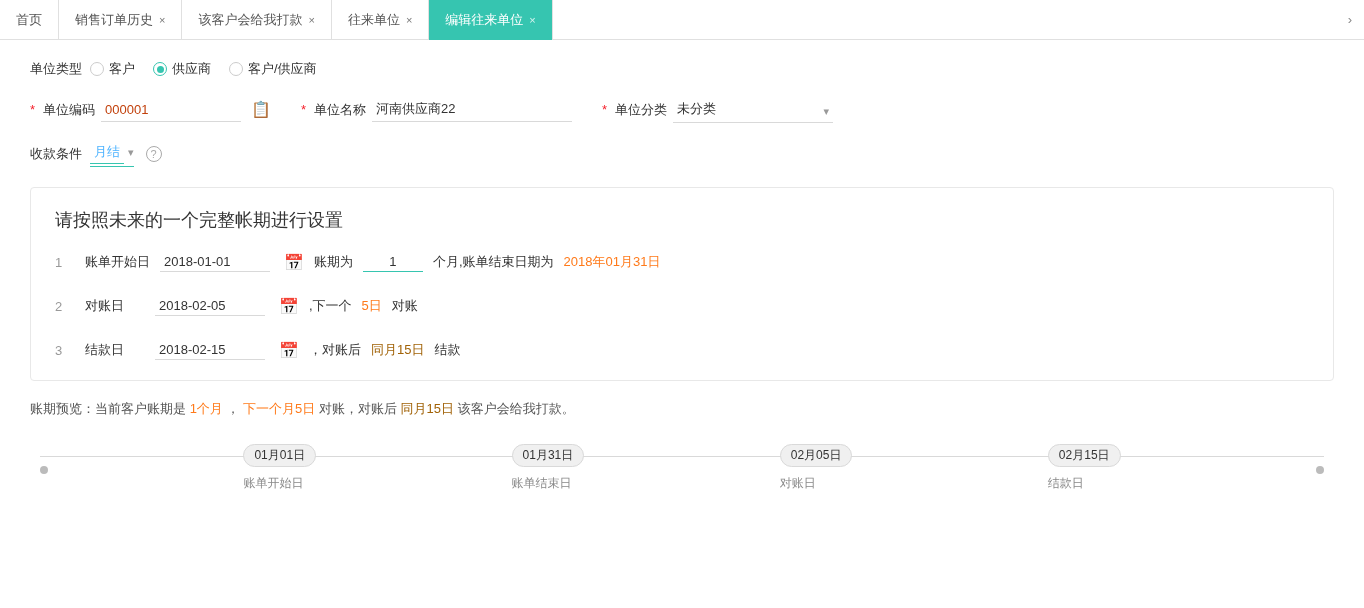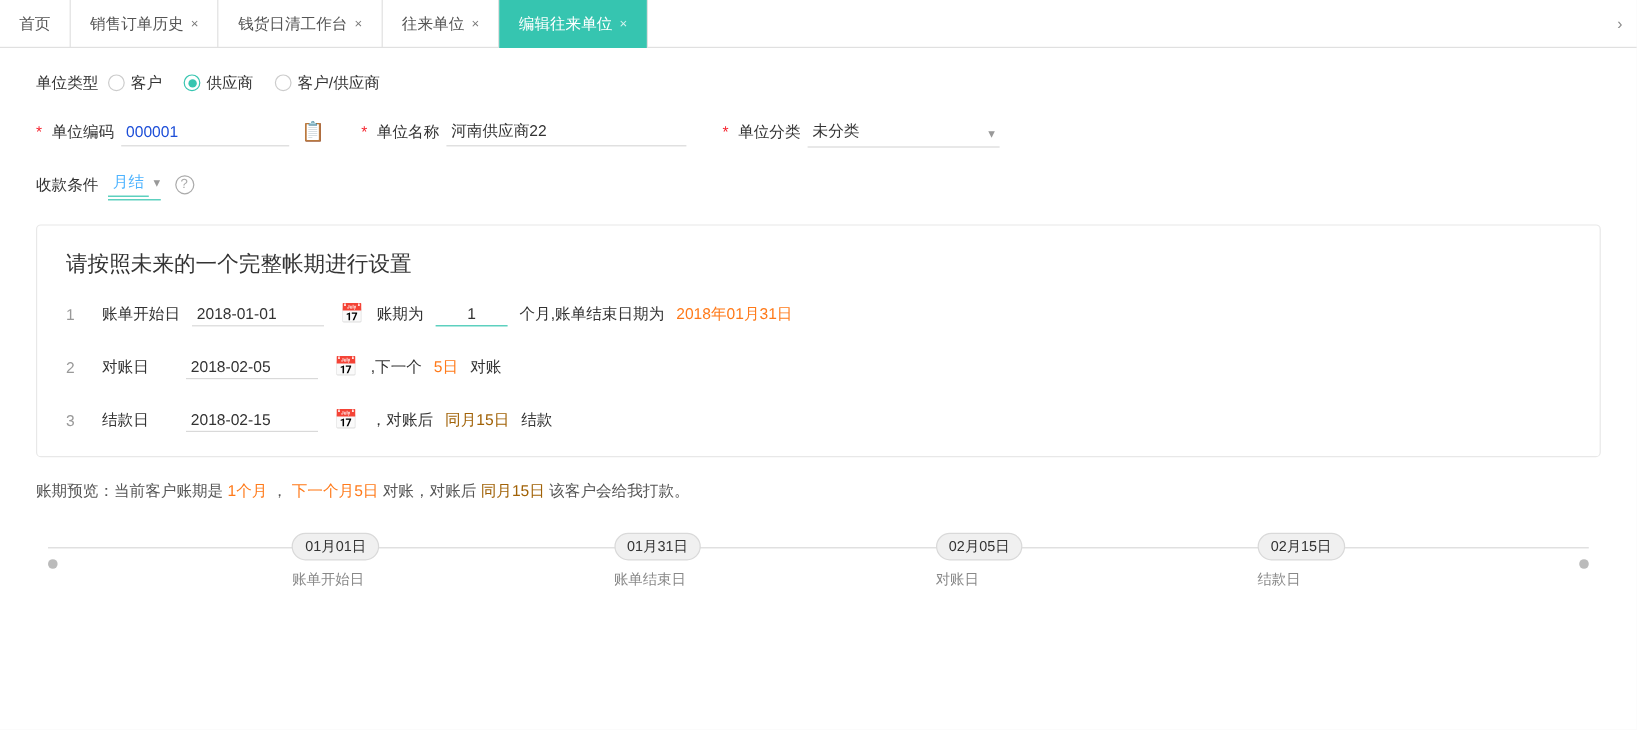--- a/index.html
+++ b/index.html
@@ -102,21 +102,21 @@
     
     .field-input {
       border: none;
       border-bottom: 1px solid #d9d9d9;
       outline: none;
       padding: 4px 4px;
       font-size: 13px;
       color: #333;
       background: transparent;
     }
-    .field-input.code-input { width: 140px; color: #1d4ed8; }
+    .field-input.code-input { width: 140px; color: #c2410c; }
     .field-input.name-input { width: 200px; }
 
     .calendar-icon {
       color: #36c5b0;
       font-size: 16px;
       cursor: pointer;
       margin-left: 4px;
     }
 
     
@@ -279,21 +279,21 @@
 
 <div class="tab-bar">
   <div class="tab">
     <span>首页</span>
   </div>
   <div class="tab">
     <span>销售订单历史</span>
     <span class="close-icon">×</span>
   </div>
   <div class="tab">
-    <span>钱货日清工作台</span>
+    <span>该客户会给我打款</span>
     <span class="close-icon">×</span>
   </div>
   <div class="tab">
     <span>往来单位</span>
     <span class="close-icon">×</span>
   </div>
   <div class="tab active">
     <span>编辑往来单位</span>
     <span class="close-icon">×</span>
   </div>

